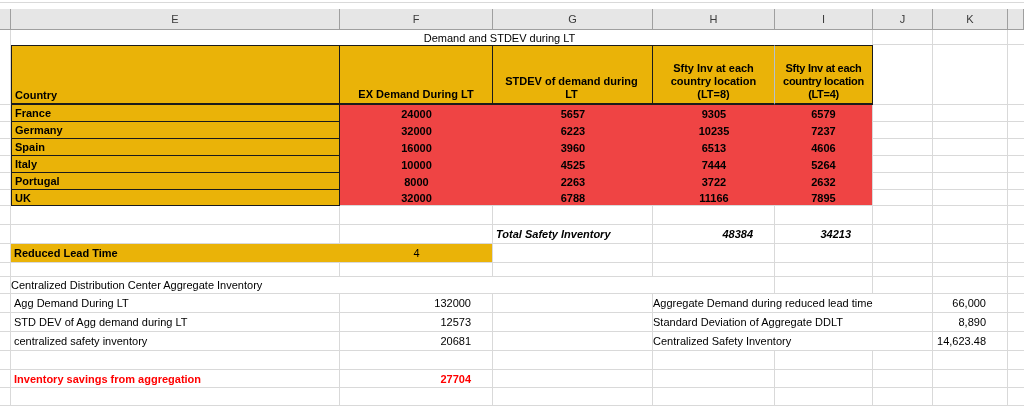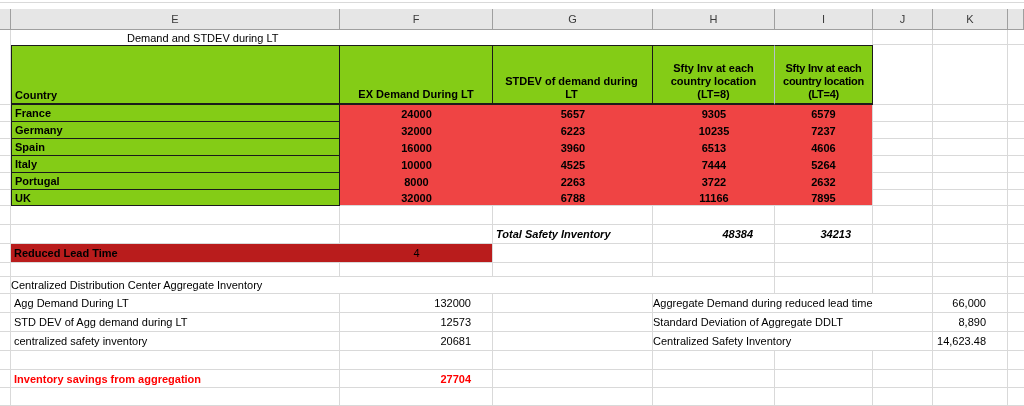--- a/index.html
+++ b/index.html
@@ -19,43 +19,43 @@
   .gr{border-right:1px solid #d9d9d9}
   .gb{border-bottom:1px solid #d9d9d9}
   
   .dl{border-left:1px solid #1b1b1b}
   .dr{border-right:1px solid #1b1b1b}
   .dt{border-top:1px solid #1b1b1b}
   .db{border-bottom:1px solid #1b1b1b}
   .db2{border-bottom:2px solid #1b1b1b}
   .sep-light{border-right:1px solid #b5c1cd}
   
-  .blue{background:#84cc16}
+  .blue{background:#eab308}
   .cream{background:#ef4444}
-  .yellow{background:#b91c1c}
+  .yellow{background:#eab308}
   
   .colhead{background:#E6E6E6;color:#3a3a3a;justify-content:center;
            border-right:1px solid #9f9f9f;border-bottom:1px solid #9f9f9f;}
   .top-strip{width:1024px;height:9px;background:linear-gradient(#fff 0,#fff 2px,#d9d9d9 2px,#d9d9d9 3px,#fff 3px);}
   
   .b{font-weight:700}
   .bi{font-weight:700;font-style:italic}
   .red{color:#FF0000;font-weight:700}
   .left{justify-content:flex-start;padding-left:3px}
   .right{justify-content:flex-end;padding-right:21px}
   .center{justify-content:flex-start}
   .numc{justify-content:center;font-weight:700}
   
   .hdrc{align-items:flex-end;justify-content:center;text-align:center;
         white-space:normal;font-weight:700;line-height:13px;padding:0 2px 2px}
   .hdrc-left{align-items:flex-end;justify-content:flex-start;font-weight:700;padding:0 12px 2px 3px}
   .pad10{padding-left:10px;padding-right:12px}
   .tight{letter-spacing:-0.3px;padding-left:0;padding-right:0}
   
-  .title1{padding-left:116px}
+  .title1{justify-content:center;padding-left:116px}
   .relpos{position:relative}
   .rlt-val{position:absolute;left:329px;top:0;width:153px;height:100%;
            display:flex;align-items:center;justify-content:center;font-weight:400}
 </style>
 </head>
 <body>
 
 <div id="sheet">
 
   <div class="top-strip"></div>

